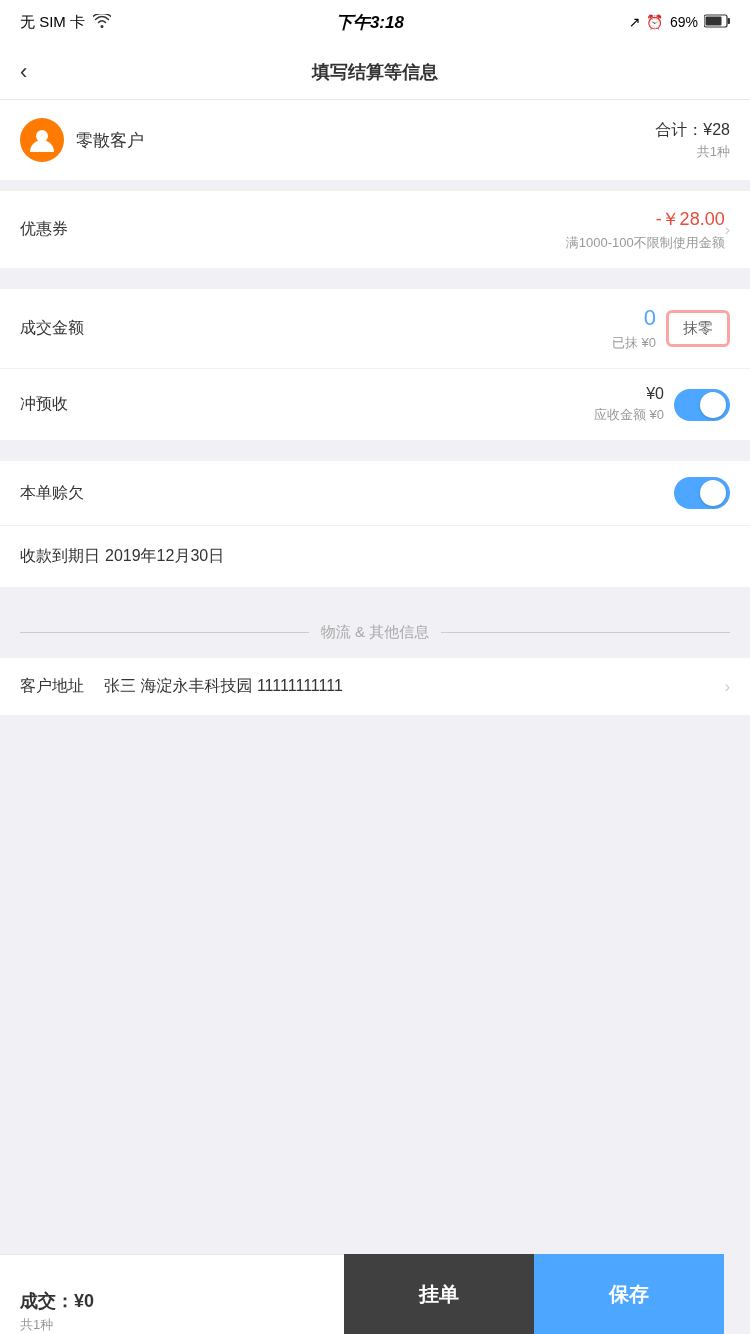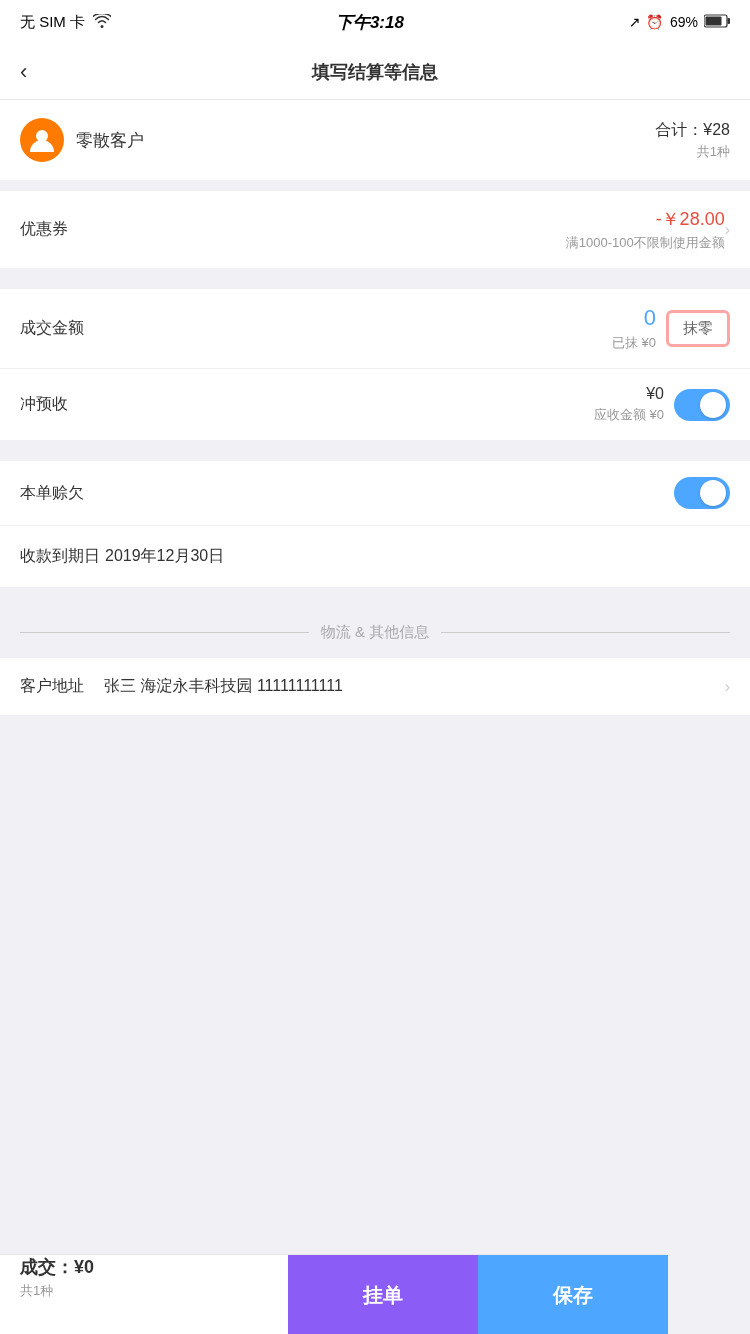--- a/index.html
+++ b/index.html
@@ -195,39 +195,39 @@
       background: #fff;
     }
     .address-label { font-size: 16px; color: #333; flex-shrink: 0; margin-right: 20px; }
     .address-value { font-size: 16px; color: #333; flex: 1; }
 
     
     .bottom-bar {
       position: fixed;
       bottom: 0;
       left: 0;
-      width: 668px;
+      width: 724px;
       height: 80px;
       background: #fff;
       display: flex;
-      align-items: flex-start;
+      align-items: flex-end;
       border-top: 1px solid #e8e8e8;
     }
     .bottom-info {
       flex: 1;
       padding: 0 20px;
     }
     .bottom-deal { font-size: 16px; color: #333; }
     .bottom-deal span { font-size: 18px; font-weight: 600; color: #333; }
     .bottom-count { font-size: 13px; color: #999; margin-top: 3px; }
 
     .btn-hang {
       width: 190px;
       height: 80px;
-      background: #8b5cf6;
+      background: #404040;
       display: flex;
       align-items: center;
       justify-content: center;
       font-size: 20px;
       color: #fff;
       font-weight: 600;
       cursor: pointer;
     }
     .btn-save {
       width: 190px;

